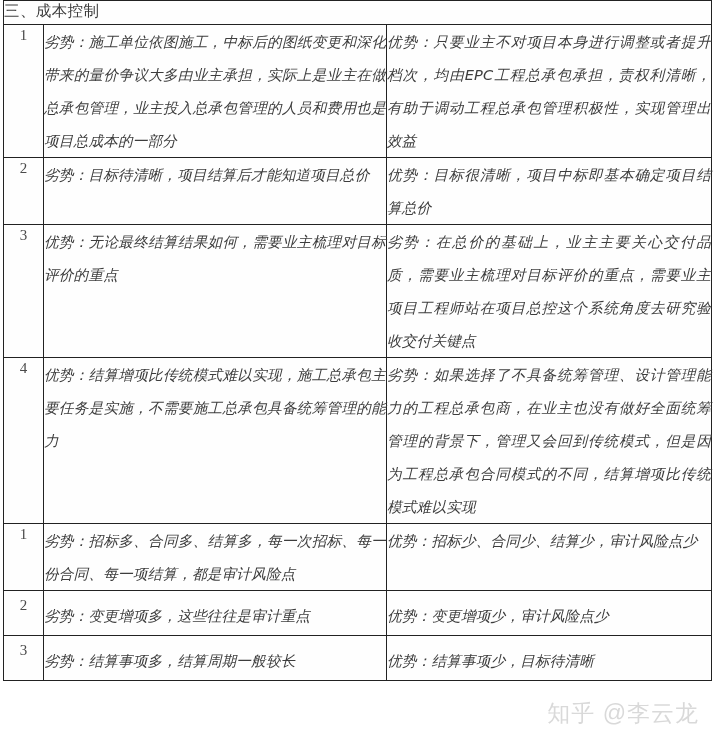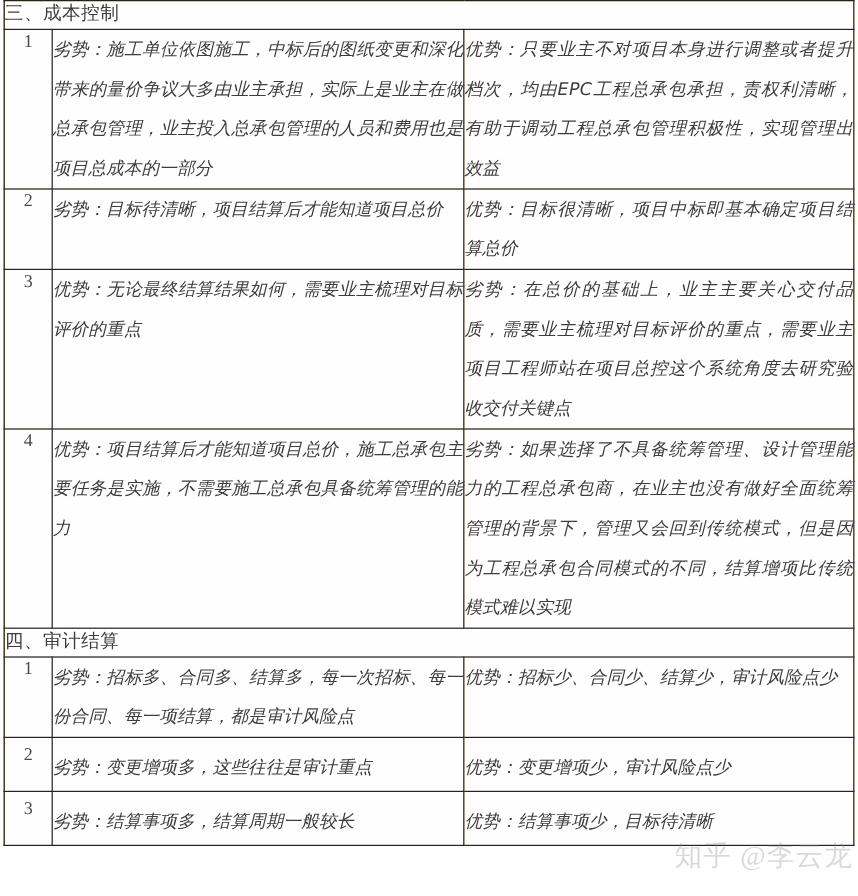--- a/index.html
+++ b/index.html
@@ -20,21 +20,21 @@
     position: absolute;
     left: 3px;
     top: 0px;
     width: 708px;
   }
 
   table.cmp-table {
     border-collapse: collapse;
     width: 708px;
     table-layout: fixed;
-    background: #eab308;
+    background: #a3a3a3;
   }
 
   table.cmp-table td {
     border: 1px solid #222222;
     vertical-align: top;
     padding: 0;
     background: #fefefe;
   }
 
   
@@ -72,27 +72,27 @@
   }
 
   td.cell.compact {
     line-height: 30px;
     padding-top: 10px;
     padding-bottom: 4px;
   }
 
   .watermark {
     position: absolute;
-    right: 4px;
+    right: 16px;
     bottom: 18px;
     font-size: 23px;
     color: rgba(140,140,140,0.33);
     letter-spacing: 1px;
     pointer-events: none;
-    font-family: Liberation Serif, serif;
+    font-family: Liberation Sans, sans-serif;
     white-space: nowrap;
   }
 </style>
 </head>
 <body>
 
 <div id="table-wrap">
   <table class="cmp-table">
     <colgroup>
       <col class="c-idx">
@@ -118,27 +118,24 @@
       </tr>
 
       <tr>
         <td class="idx">3</td>
         <td class="cell">优势：无论最终结算结果如何，需要业主梳理对目标评价的重点</td>
         <td class="cell">劣势：在总价的基础上，业主主要关心交付品质，需要业主梳理对目标评价的重点，需要业主项目工程师站在项目总控这个系统角度去研究验收交付关键点</td>
       </tr>
 
       <tr>
         <td class="idx">4</td>
-        <td class="cell">优势：项目结算后才能知道项目总价，施工总承包主要任务是实施，不需要施工总承包具备统筹管理的能力</td>
+        <td class="cell">优势：结算增项比传统模式难以实现，施工总承包主要任务是实施，不需要施工总承包具备统筹管理的能力</td>
         <td class="cell">劣势：如果选择了不具备统筹管理、设计管理能力的工程总承包商，在业主也没有做好全面统筹管理的背景下，管理又会回到传统模式，但是因为工程总承包合同模式的不同，结算增项比传统模式难以实现</td>
       </tr>
 
-      <tr>
-        <td class="section-head" colspan="3">四、审计结算</td>
-      </tr>
 
       <tr>
         <td class="idx">1</td>
         <td class="cell">劣势：招标多、合同多、结算多，每一次招标、每一份合同、每一项结算，都是审计风险点</td>
         <td class="cell">优势：招标少、合同少、结算少，审计风险点少</td>
       </tr>
 
       <tr>
         <td class="idx" style="padding-top:4px;">2</td>
         <td class="cell compact">劣势：变更增项多，这些往往是审计重点</td>

